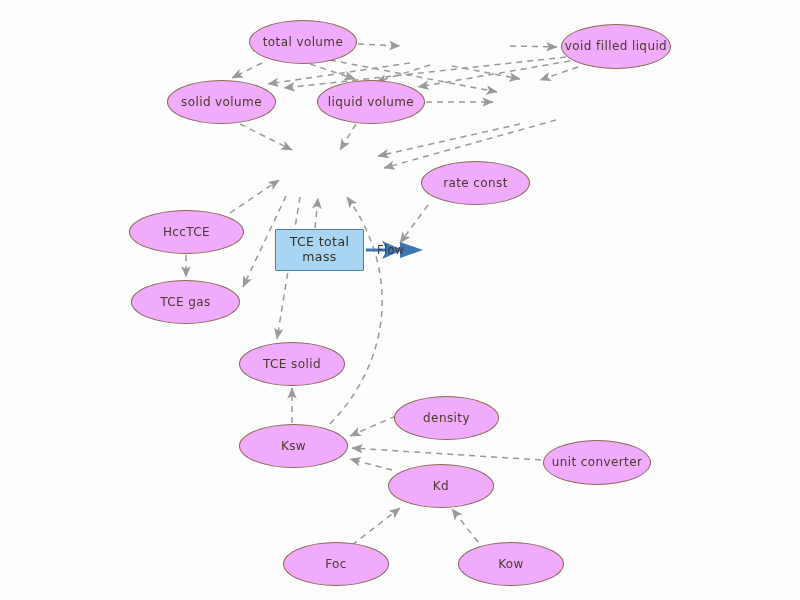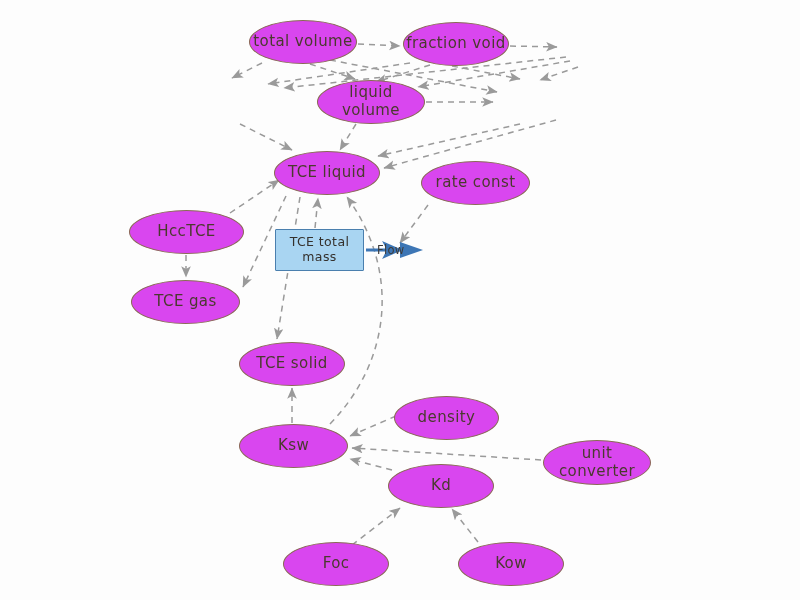--- a/index.html
+++ b/index.html
@@ -33,24 +33,24 @@
     align-items: center;
     justify-content: center;
     text-align: center;
     box-sizing: border-box;
     line-height: 1.18;
     color: #4a3a2e;
     letter-spacing: 0.4px;
     z-index: 3;
   }
   .node.ellipse {
-    background: #d946ef;
+    background: #f0abfc;
     border: 1.6px solid #8a6a55;
     border-radius: 50%;
-    font-size: 15px;
+    font-size: 12px;
   }
   .node.box {
     background: #a9d5f2;
     border: 1.7px solid #4a7fae;
     border-radius: 1px;
     font-size: 12.5px;
     color: #34302c;
   }
   .flow-label {
     position: absolute;
@@ -128,23 +128,23 @@
 
     <g>
       <line x1="366" y1="250" x2="400" y2="250" stroke="#3d76b5" stroke-width="3.2" marker-end="url(#ahb)"></line>
       <path d="M400,242 L423,250 L400,258 Z" fill="#3d76b5"></path>
     </g>
   </svg>
 
   <div class="flow-label" style="left:377px; top:243px;">Flow</div>
 
 <div class="node ellipse" style="left: 249px; top: 20px; width: 108px; height: 44px;">total volume</div>
-    <div class="node ellipse" style="left: 403px; top: 22px; width: 106px; height: 44px;">fraction void</div>
+    <div class="node ellipse" style="left: 561px; top: 24px; width: 110px; height: 45px;">void filled liquid</div>
+    <div class="node ellipse" style="left: 167px; top: 80px; width: 109px; height: 44px;">solid volume</div>
     <div class="node ellipse" style="left: 317px; top: 80px; width: 108px; height: 44px;">liquid volume</div>
-    <div class="node ellipse" style="left: 274px; top: 151px; width: 106px; height: 44px;">TCE liquid</div>
     <div class="node ellipse" style="left: 421px; top: 161px; width: 109px; height: 44px;">rate const</div>
     <div class="node box" style="left: 275px; top: 229px; width: 89px; height: 42px;">TCE total<br>mass</div>
     <div class="node ellipse" style="left: 129px; top: 210px; width: 115px; height: 44px;">HccTCE</div>
     <div class="node ellipse" style="left: 131px; top: 280px; width: 109px; height: 44px;">TCE gas</div>
     <div class="node ellipse" style="left: 239px; top: 342px; width: 106px; height: 44px;">TCE solid</div>
     <div class="node ellipse" style="left: 394px; top: 396px; width: 105px; height: 44px;">density</div>
     <div class="node ellipse" style="left: 543px; top: 440px; width: 108px; height: 45px;">unit converter</div>
     <div class="node ellipse" style="left: 239px; top: 424px; width: 109px; height: 44px;">Ksw</div>
     <div class="node ellipse" style="left: 388px; top: 464px; width: 106px; height: 44px;">Kd</div>
     <div class="node ellipse" style="left: 283px; top: 542px; width: 106px; height: 44px;">Foc</div>

